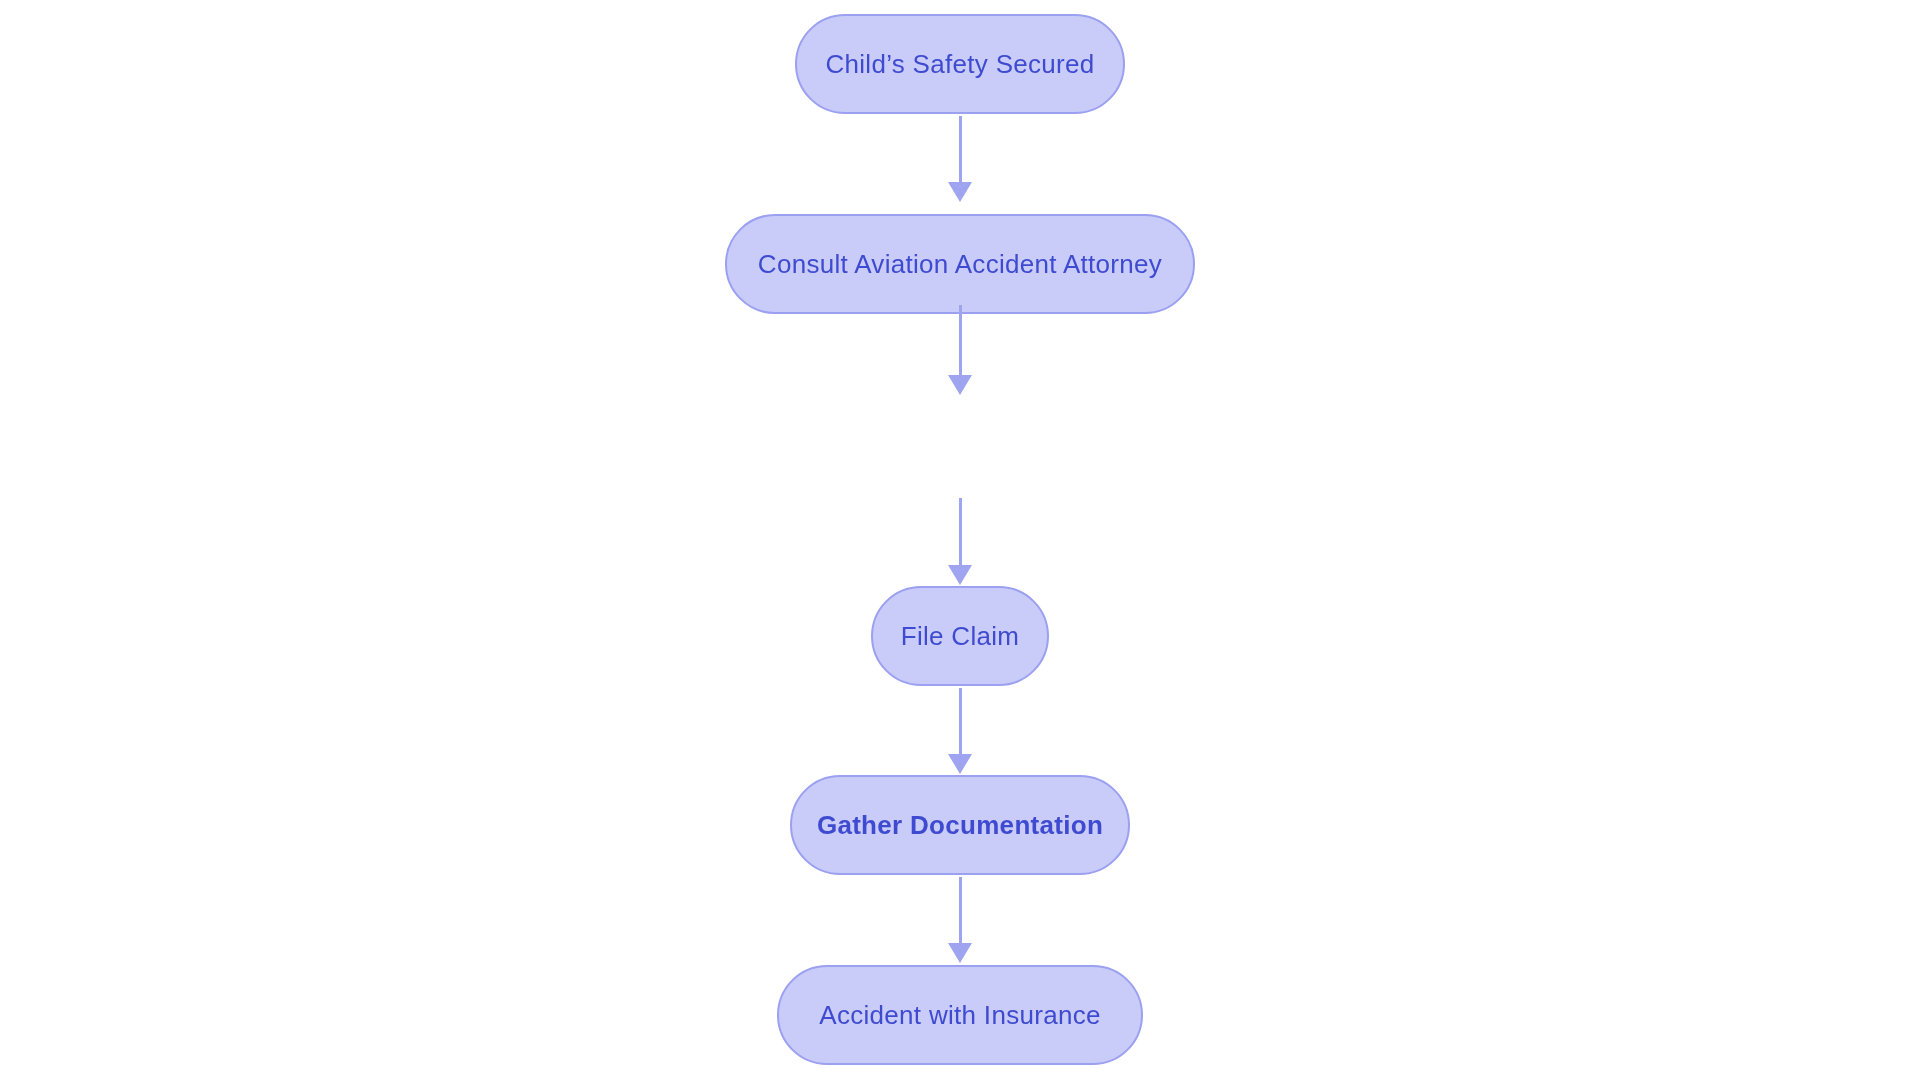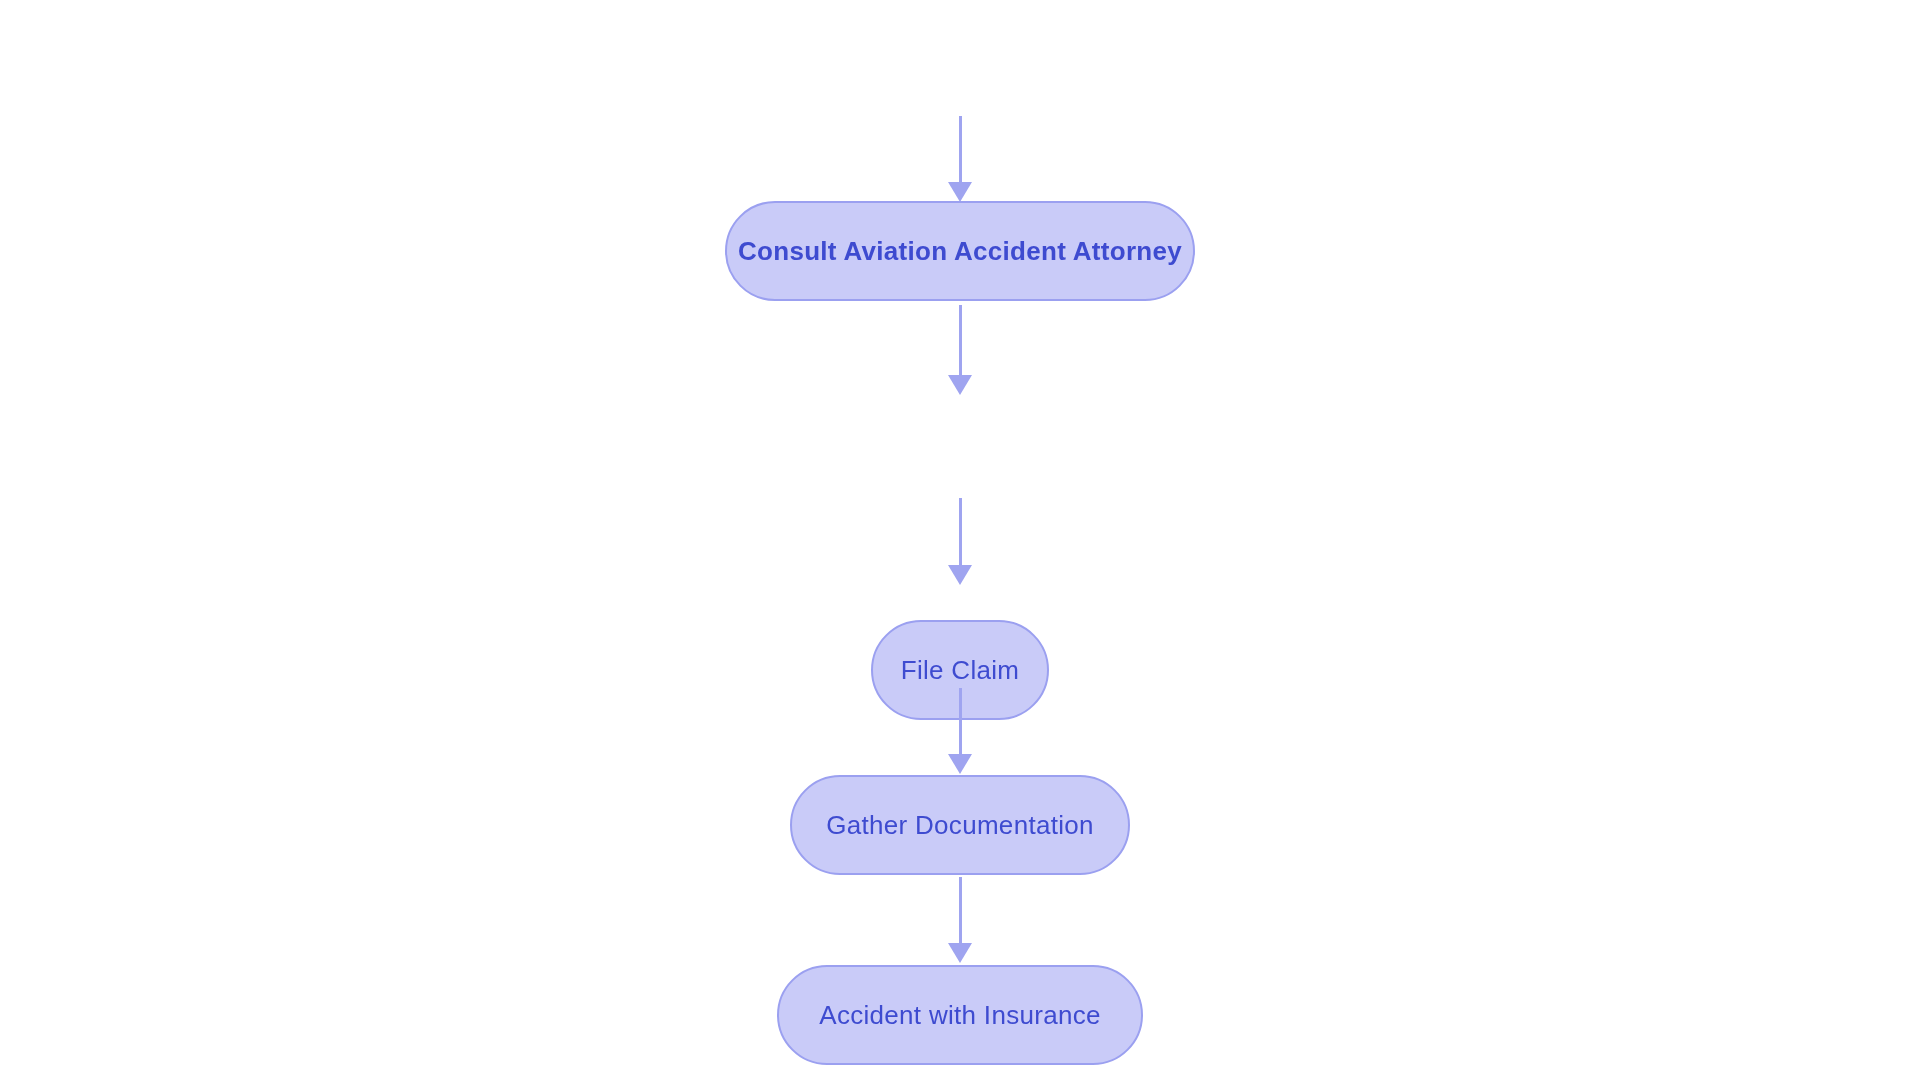--- a/index.html
+++ b/index.html
@@ -50,51 +50,54 @@
     border-left: 12px solid transparent;
     border-right: 12px solid transparent;
     border-top: 20px solid var(--arrow-color, #9fa4f0);
   }
 </style>
 </head>
 <body>
 
 <div class="canvas" style="--bg: #ffffff; --node-fill: #c9cbf8; --node-border: #9ba0f0; --text-color: #3e4bd0; --arrow-color: #9fa4f0;">
 
+  <div class="node" style="top:14px; width:330px;">
+    <span>Child’s Safety Secured</span>
+  </div>
 
   <div class="arrow" style="top:116px; height:86px;">
     <div class="shaft"></div>
     <div class="head"></div>
   </div>
 
-  <div class="node" style="top:201px; width:470px;font-weight:bold;">
+  <div class="node" style="top:214px; width:470px;">
     <span>Consult Aviation Accident Attorney</span>
   </div>
 
   <div class="arrow" style="top:305px; height:90px;">
     <div class="shaft"></div>
     <div class="head"></div>
   </div>
 
 
   <div class="arrow" style="top:498px; height:87px;">
     <div class="shaft"></div>
     <div class="head"></div>
   </div>
 
-  <div class="node" style="top:620px; width:178px;">
+  <div class="node" style="top:586px; width:178px;">
     <span>File Claim</span>
   </div>
 
   <div class="arrow" style="top:688px; height:86px;">
     <div class="shaft"></div>
     <div class="head"></div>
   </div>
 
-  <div class="node" style="top:775px; width:340px;">
+  <div class="node" style="top:775px; width:340px;font-weight:bold;">
     <span>Gather Documentation</span>
   </div>
 
   <div class="arrow" style="top:877px; height:86px;">
     <div class="shaft"></div>
     <div class="head"></div>
   </div>
 
   <div class="node" style="top:965px; width:366px;">
     <span>Accident with Insurance</span>

